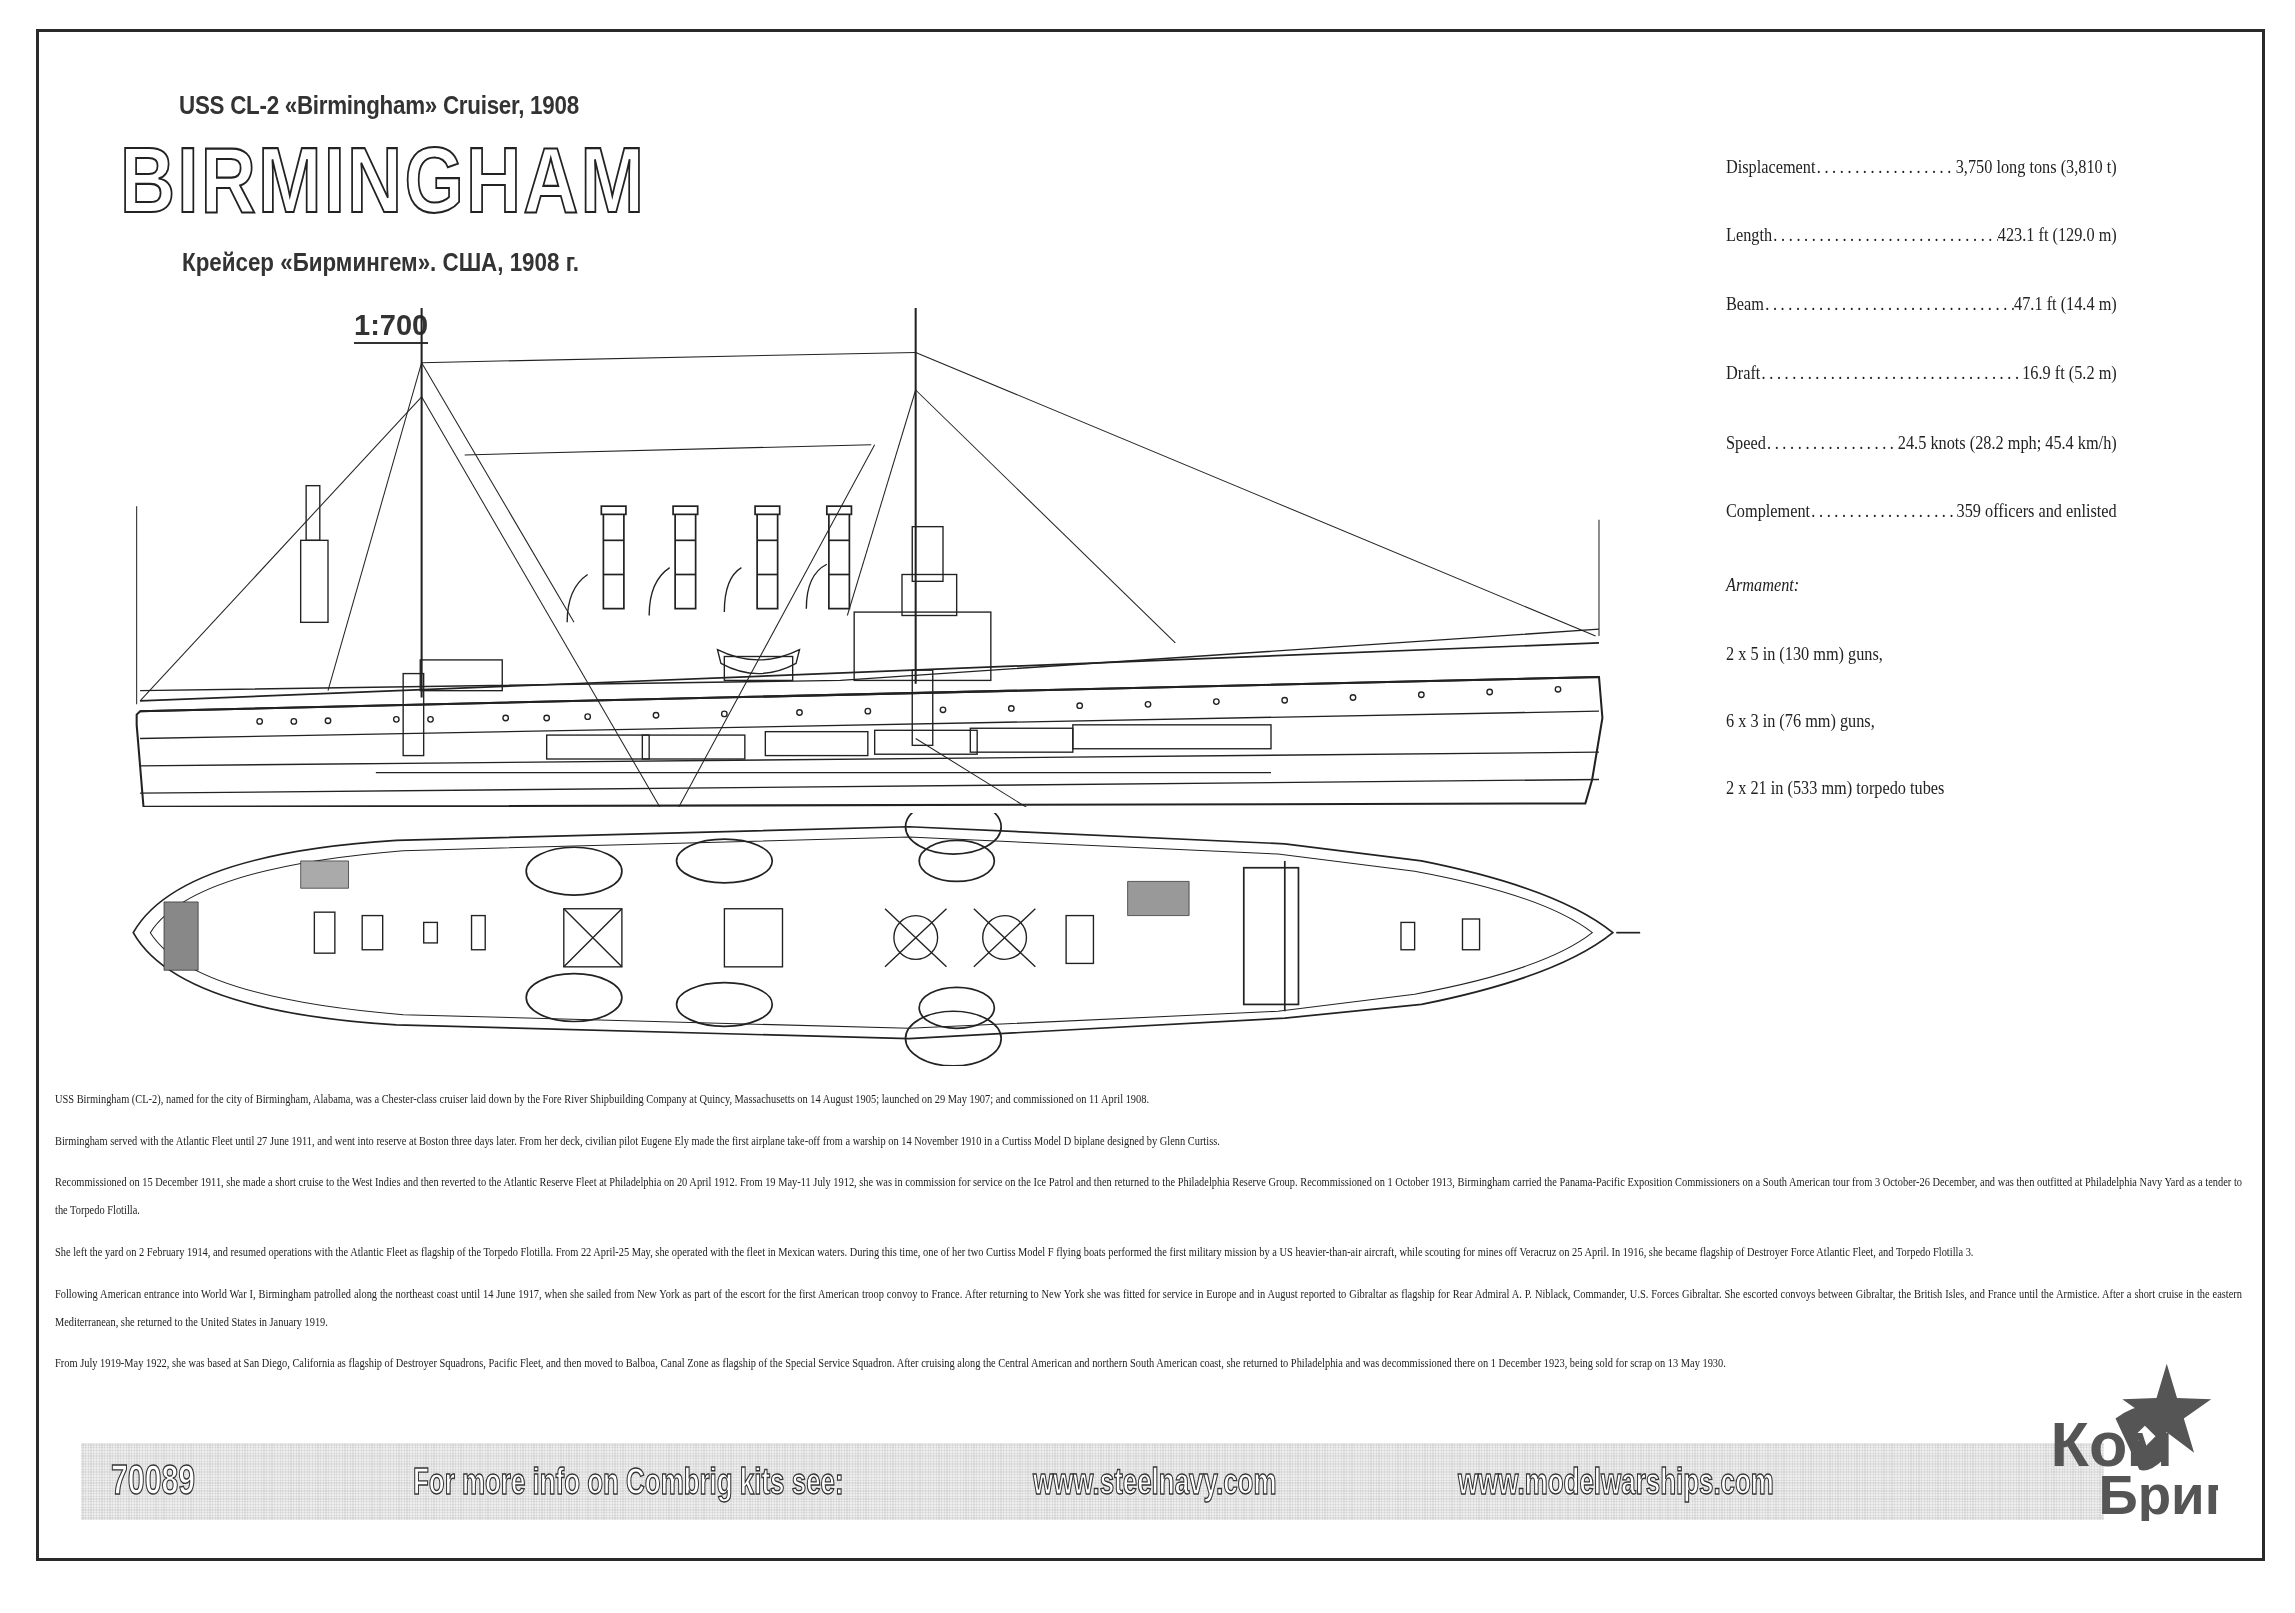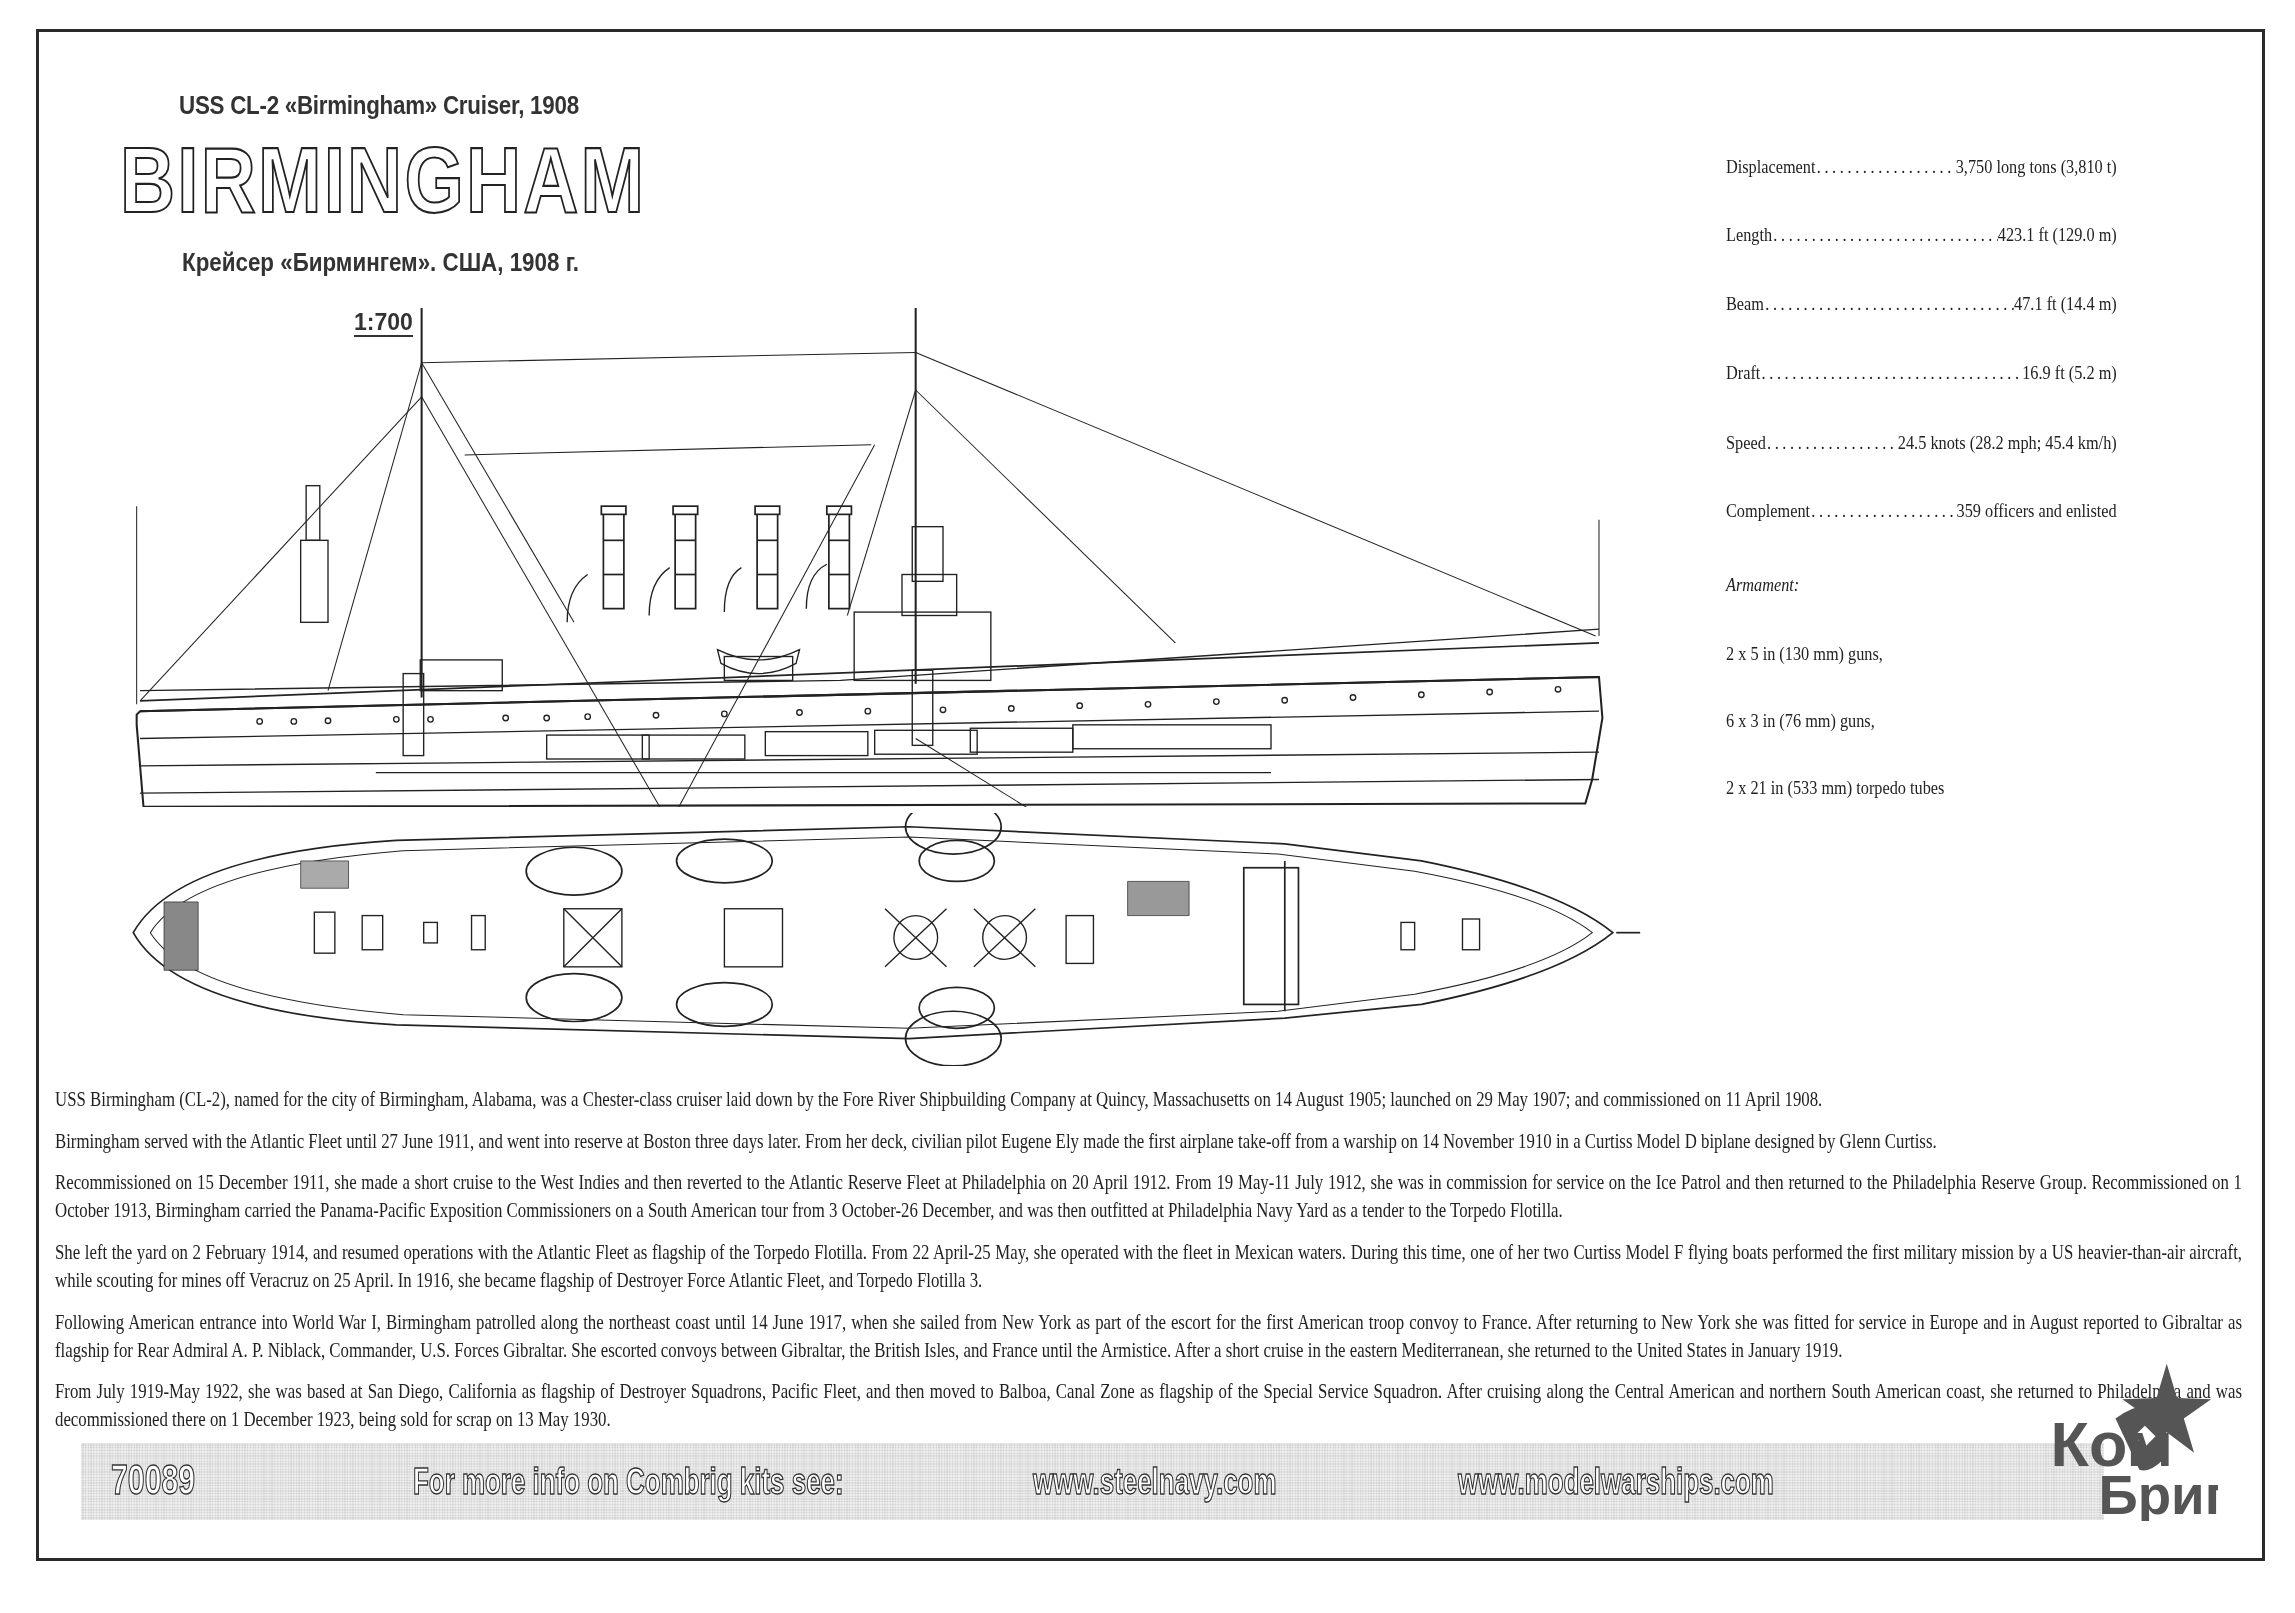--- a/index.html
+++ b/index.html
@@ -1,33 +1,33 @@
 <!DOCTYPE html>
 <html style="font-size:11px"><head>
 <meta charset="utf-8">
 <style>
   html, body { margin:0; padding:0; background:#ffffff; }
   body { width:2295px; height:1613px; position:relative; overflow:hidden; font-family:"Liberation Serif", serif; color:#1a1a1a; }
   .sheet { position:absolute; left:36px; top:29px; width:2229px; height:1532px; border:3.4px solid #2a2a2a; box-sizing:border-box; }
   .subtitle-en { position:absolute; left:179px; top:90px; font-family:"Liberation Sans", sans-serif; font-weight:bold; font-size:26px; letter-spacing:-0.3px; color:#333; transform:scaleX(0.86); transform-origin:left; }
   .big-title { position:absolute; left:120px; top:134px; font-family:"Liberation Sans", sans-serif; font-weight:bold; font-size:93px; letter-spacing:2.7px; color:#fff; -webkit-text-stroke:2.1px #222; line-height:1; transform:scaleX(0.82); transform-origin:left; }
   .subtitle-ru { position:absolute; left:182px; top:247px; font-family:"Liberation Sans", sans-serif; font-weight:bold; font-size:26px; color:#333; transform:scaleX(0.86); transform-origin:left; }
-  .scale { position:absolute; left:354px; top:310px; font-family:"Liberation Sans", sans-serif; font-weight:bold; font-size:23px; color:#333; border-bottom:2.7px solid #333; line-height:1.1; }
+  .scale { position:absolute; left:354px; top:310px; font-family:"Liberation Sans", sans-serif; font-weight:bold; font-size:29px; color:#333; border-bottom:2.7px solid #333; line-height:1.1; }
 
   .specs { position:absolute; left:1726px; top:157px; width:437px; font-size:18.5px; color:#222; }
   .spec-row { position:absolute; left:0; width:444px; display:flex; white-space:nowrap; transform:scaleX(0.88); transform-origin:left; }
   .spec-row .lbl { flex:0 0 auto; }
   .spec-row .dots { flex:1 1 auto; overflow:hidden; letter-spacing:4.1px; padding:0 1.4px; }
   .spec-row .dots::before { content:"...................................................................................."; }
   .spec-row .val { flex:0 0 auto; }
   .arm-title { position:absolute; left:0; top:418px; font-style:italic; transform:scaleX(0.88); transform-origin:left; }
   .arm-item { position:absolute; left:0; transform:scaleX(0.88); transform-origin:left; white-space:nowrap; }
 
   .drawing { position:absolute; }
-  .body-text { position:absolute; left:55px; top:1085px; width:2187px; font-size:21px; line-height:28px; color:#222; }
+  .body-text { position:absolute; left:55px; top:1085px; width:2187px; font-size:13px; line-height:28px; color:#222; }
   .body-text p { margin:0 0 13.7px 0; transform:scaleX(0.80); transform-origin:left; width:125%; text-align:justify; }
 
   .footer-band { position:absolute; left:81px; top:1443px; width:2023px; height:77px;
     background-color:#d4d4d4;
     background-image: repeating-linear-gradient(0deg, rgba(255,255,255,0.35) 0 1.4px, transparent 1.4px 2.7px), repeating-linear-gradient(90deg, rgba(255,255,255,0.35) 0 1.4px, transparent 1.4px 2.7px); }
   .ft { position:absolute; top:1461px; font-family:"Liberation Sans", sans-serif; font-weight:bold; color:#fff; -webkit-text-stroke:1.4px #333; white-space:nowrap; transform:scaleX(0.72); transform-origin:left; }
   .ft-code { left:111px; font-size:42px; top:1456px; }
   .ft-info { left:413px; font-size:36px; }
   .ft-url1 { left:1033px; font-size:36px; }
   .ft-url2 { left:1458px; font-size:36px; }

